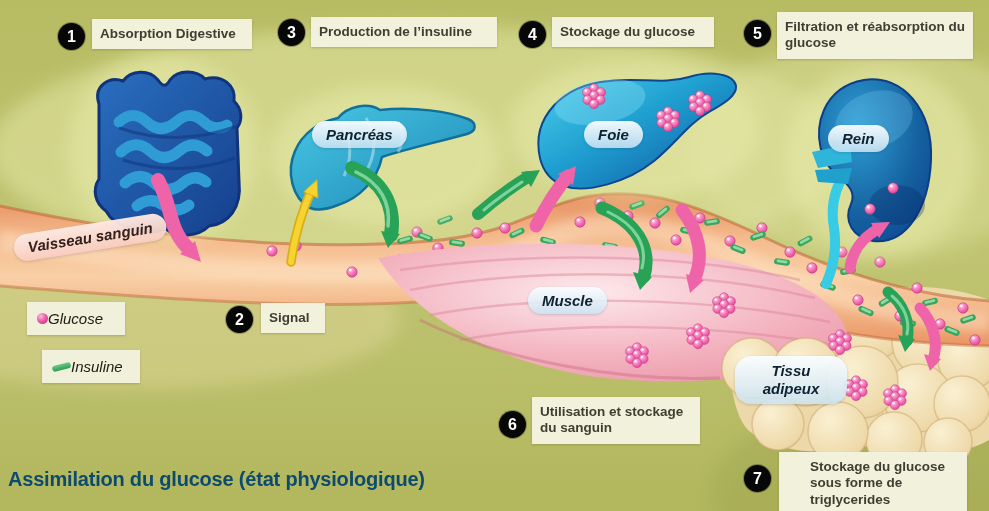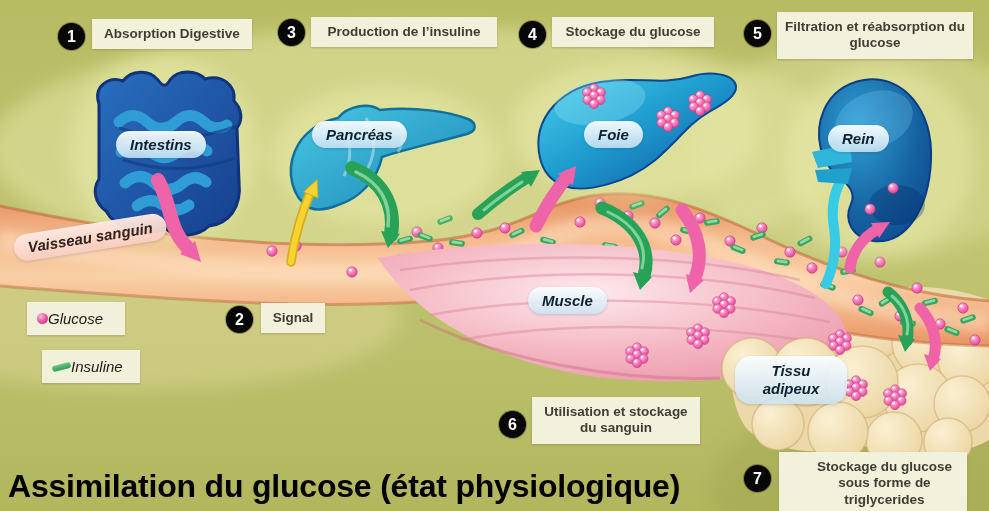--- a/index.html
+++ b/index.html
@@ -3,21 +3,21 @@
 <meta charset="utf-8">
 <style>
   html,body{margin:0;padding:0;background:#888;}
   .stage{
     position:relative; width:989px; height:511px; overflow:hidden;
     font-family:"Liberation Sans", sans-serif; background:#b9bd68;
   }
   .stage svg{position:absolute;left:0;top:0;}
   .cap{
     position:absolute; background:#f2f1dc; color:#3e3e32; font-weight:700;
-    font-size:13.5px; line-height:1.22; text-align:center; padding:7px 8px;
+    font-size:13.5px; line-height:1.22; text-align:left; padding:7px 8px;
     box-sizing:border-box; box-shadow:0 1px 2px rgba(80,80,40,.28);
   }
   .badge{
     position:absolute; width:27px; height:27px; border-radius:50%;
     background:#070707; color:#ffffff; font-weight:700; font-size:16px;
     display:flex; align-items:center; justify-content:center;
     box-shadow:0 0 0 1px rgba(40,40,20,.35);
   }
   .pill{
     position:absolute; border-radius:16px; padding:5px 14px;
@@ -34,22 +34,22 @@
     position:absolute; background:#f1f0da; display:flex; align-items:center;
     padding:6px 10px; width:98px; height:33px; box-sizing:border-box;
     box-shadow:0 1px 2px rgba(80,80,40,.28);
   }
   .legend-label{font-style:italic; font-size:15px; color:#20201a;}
   .glucose-sym{width:11px;height:11px;border-radius:50%;flex:0 0 auto;
     background:radial-gradient(circle at 35% 30%, #ffb9dc, #e44f9f 55%, #c12a80);}
   .insuline-sym{width:19px;height:6px;border-radius:3px;flex:0 0 auto;
     background:linear-gradient(180deg,#6cc98b,#2f9e53); transform:rotate(-14deg);}
   .title{
-    position:absolute; left:8px; top:468px; font-size:32px; font-weight:700;
-    color:#000000; letter-spacing:-0.2px;
+    position:absolute; left:8px; top:468px; font-size:20px; font-weight:700;
+    color:#0c4a6e; letter-spacing:-0.2px;
   }
   
   #b1{left:58px;top:23px;} #cap1{left:92px;top:19px;width:160px;}
   #b3{left:278px;top:19px;} #cap3{left:311px;top:17px;width:186px;}
   #b4{left:519px;top:21px;} #cap4{left:552px;top:17px;width:162px;}
   #b5{left:744px;top:20px;} #cap5{left:777px;top:12px;width:196px;}
   #b2{left:226px;top:306px;} #cap2{left:261px;top:303px;width:64px;}
   #b6{left:499px;top:411px;} #cap6{left:532px;top:397px;width:168px;}
   #b7{left:744px;top:465px;} #cap7{left:779px;top:452px;width:188px;padding-left:31px;}
   #p-int{left:116px;top:131px;} #p-pan{left:312px;top:121px;}
@@ -360,21 +360,20 @@
 
   <div class="badge" id="b5">5</div>
   <div class="cap" id="cap5">Filtration et réabsorption du glucose</div>
 
   <div class="badge" id="b6">6</div>
   <div class="cap" id="cap6">Utilisation et stockage du sanguin</div>
 
   <div class="badge" id="b7">7</div>
   <div class="cap" id="cap7">Stockage du glucose sous forme de triglycerides</div>
 
-  <div class="pill" id="p-int">Intestins</div>
   <div class="pill" id="p-pan">Pancréas</div>
   <div class="pill" id="p-foie">Foie</div>
   <div class="pill" id="p-rein">Rein</div>
   <div class="pill" id="p-mus">Muscle</div>
   <div class="pill two-line" id="p-adi">Tissu adipeux</div>
   <div class="pill vessel-pill" id="p-vai">Vaisseau sanguin</div>
 
   <div class="legend-box" id="leg-glu">
     <span class="glucose-sym"></span>
     <span class="legend-label">Glucose</span>

